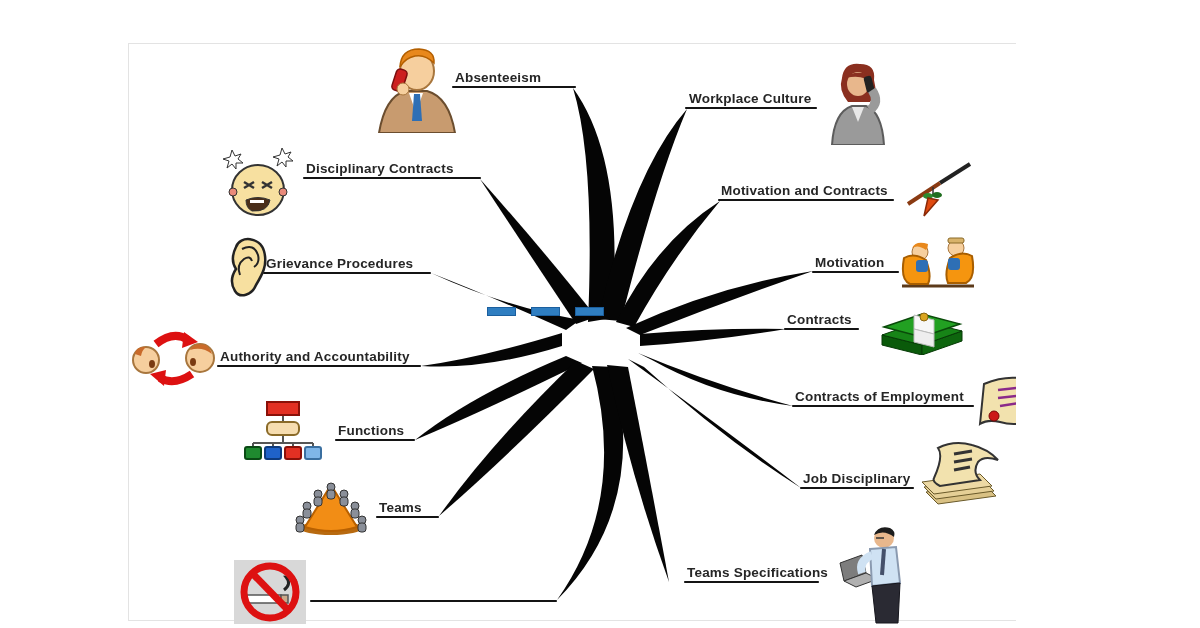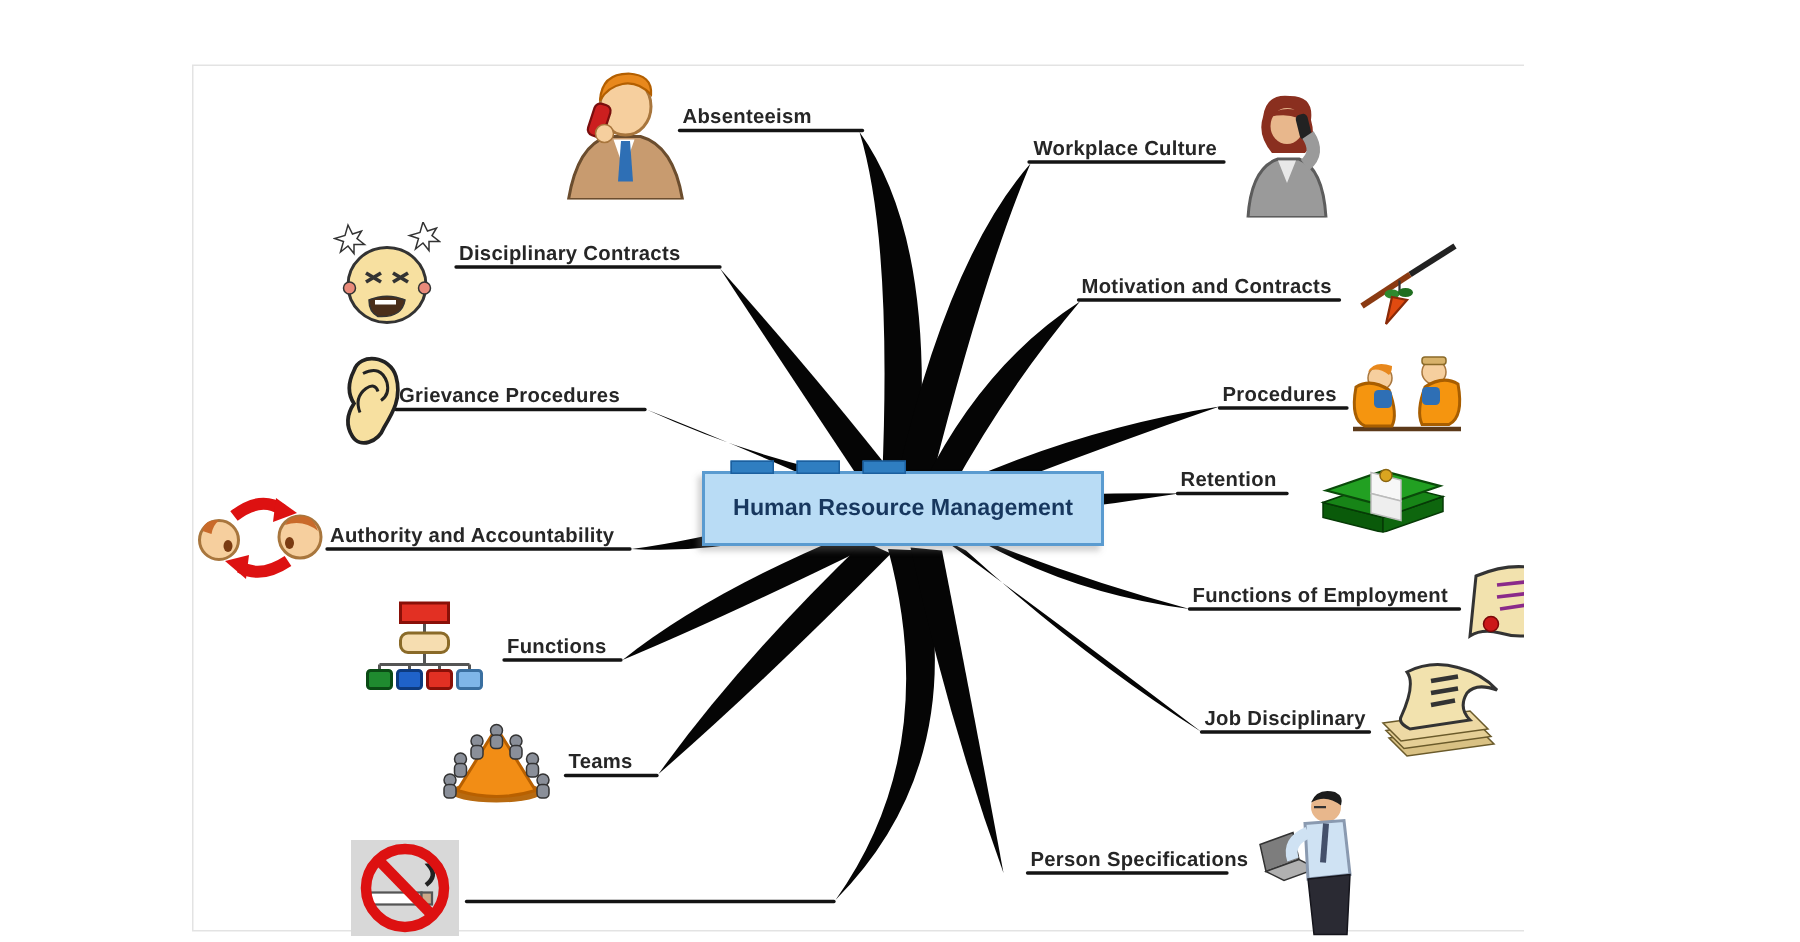--- a/index.html
+++ b/index.html
@@ -221,27 +221,24 @@
 
   <div class="label" style="left:455px;top:70px">Absenteeism</div>
   <div class="label" style="left:306px;top:161px">Disciplinary Contracts</div>
   <div class="label" style="left:266px;top:256px">Grievance Procedures</div>
   <div class="label" style="left:220px;top:349px">Authority and Accountability</div>
   <div class="label" style="left:338px;top:423px">Functions</div>
   <div class="label" style="left:379px;top:500px">Teams</div>
 
   <div class="label" style="left:689px;top:91px">Workplace Culture</div>
   <div class="label" style="left:721px;top:183px">Motivation and Contracts</div>
-  <div class="label" style="left:815px;top:255px">Procedures</div>
-  <div class="label" style="left:787px;top:312px">Retention</div>
-  <div class="label" style="left:795px;top:389px">Functions of Employment</div>
+  <div class="label" style="left:815px;top:255px">Motivation</div>
+  <div class="label" style="left:787px;top:312px">Contracts</div>
+  <div class="label" style="left:795px;top:389px">Contracts of Employment</div>
   <div class="label" style="left:803px;top:471px">Job Disciplinary</div>
-  <div class="label" style="left:687px;top:565px">Person Specifications</div>
-
-  <div id="center-box">
-    <span class="ctext">Human Resource Management</span>
-  </div>
+  <div class="label" style="left:687px;top:565px">Teams Specifications</div>
+
   <div id="dashes">
     <span class="dash"></span>
     <span class="dash"></span>
     <span class="dash"></span>
   </div>
 </div>
 
 </body></html>

